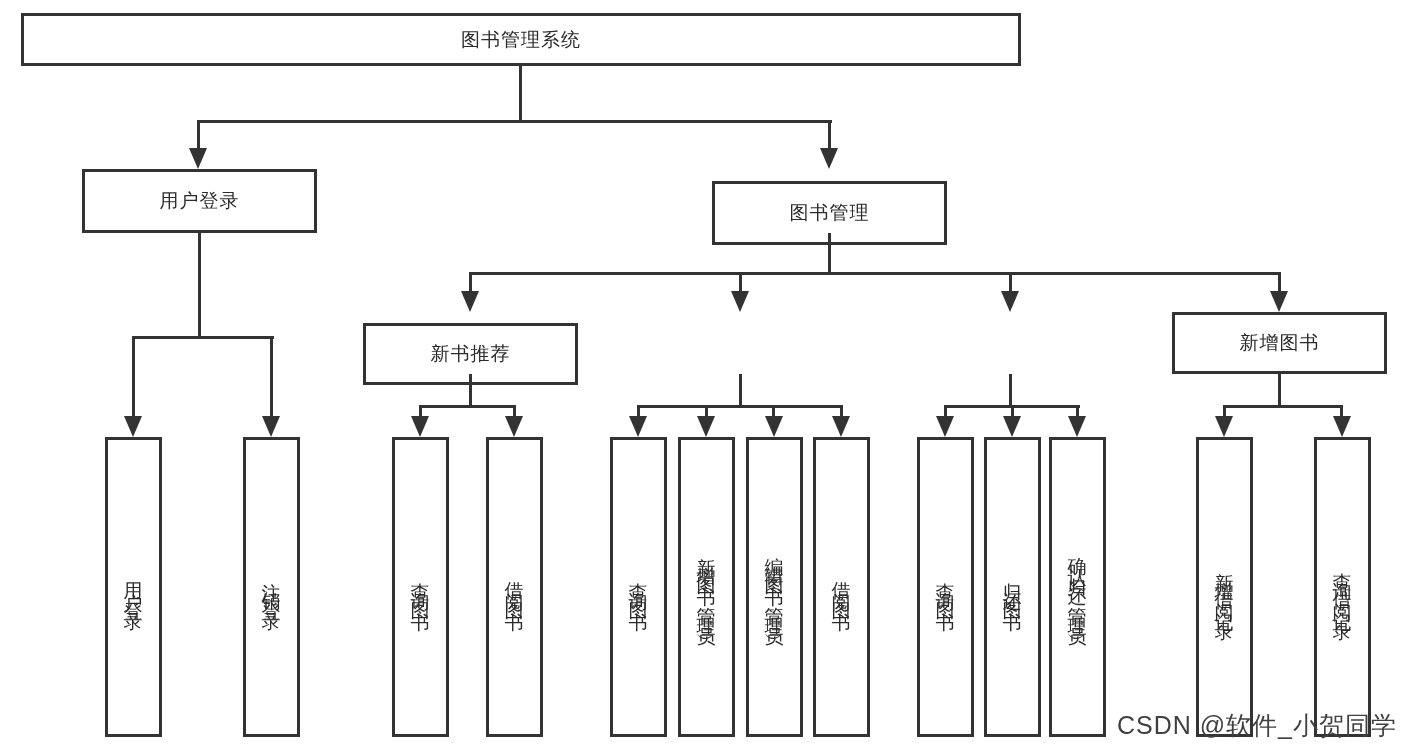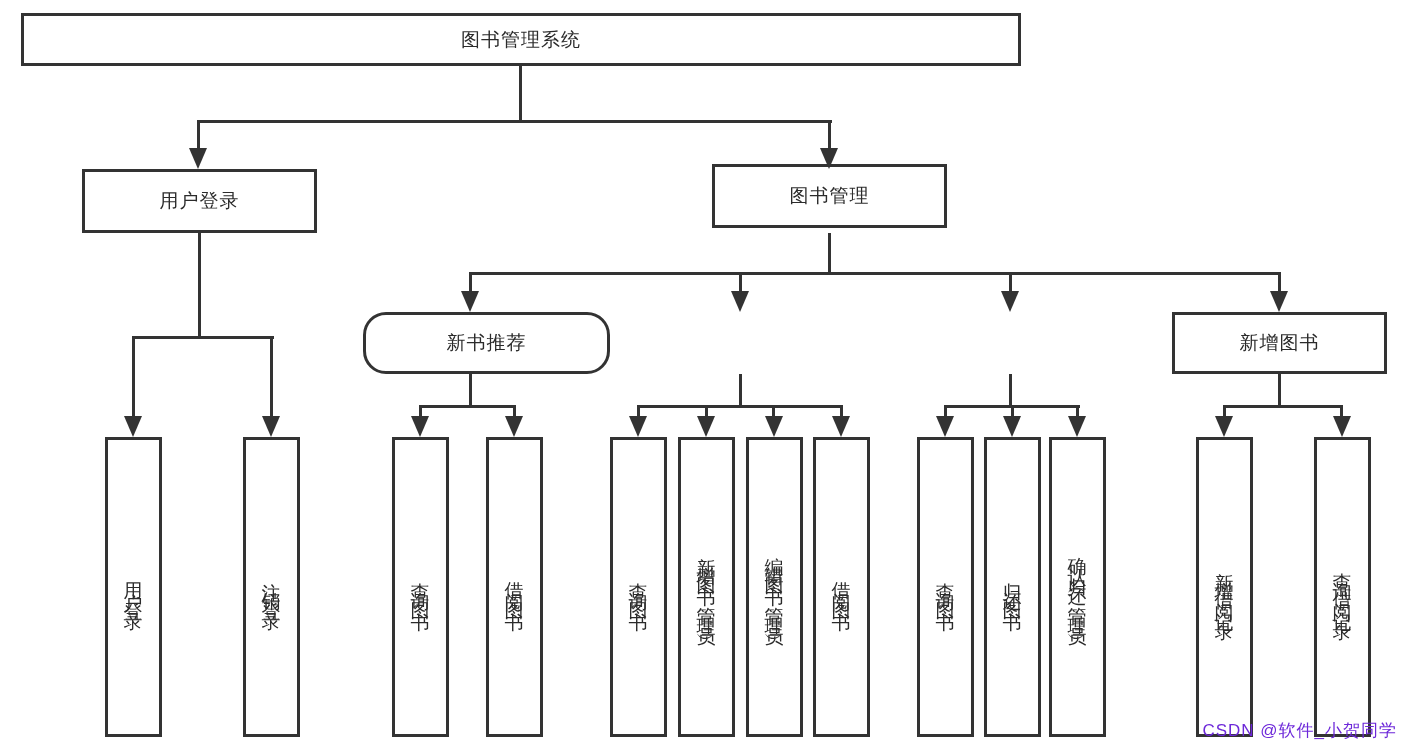--- a/index.html
+++ b/index.html
@@ -48,44 +48,44 @@
     width: 0;
     height: 0;
     border-left: 9px solid transparent;
     border-right: 9px solid transparent;
     border-top: 21px solid #333333;
   }
   .watermark {
     position: absolute;
     right: 8px;
     bottom: 5px;
-    color: #6d28d9;
-    font-size: 17px;
+    color: #404040;
+    font-size: 25px;
     letter-spacing: 1px;
     z-index: 5;
     white-space: nowrap;
   }
 </style>
 </head>
 <body>
 
 <div id="stage">
 
   <div class="box" style="left:21px; top:13px; width:1000px; height:53px;">
     <span>图书管理系统</span>
   </div>
 
   <div class="box" style="left:82px; top:169px; width:235px; height:64px;">
     <span>用户登录</span>
   </div>
-  <div class="box" style="left:712px; top:164px; width:235px; height:64px;">
+  <div class="box" style="left:712px; top:181px; width:235px; height:64px;">
     <span>图书管理</span>
   </div>
 
-  <div class="box" style="left:363px; top:312px; width:247px; height:62px;border-radius:23px;">
+  <div class="box" style="left:363px; top:323px; width:215px; height:62px;">
     <span>新书推荐</span>
   </div>
   <div class="box" style="left:1172px; top:312px; width:215px; height:62px;">
     <span>新增图书</span>
   </div>
 
   <div class="box leaf" style="left:105px; top:437px; width:57px; height:300px;">
     <span>用户登录</span>
   </div>
   <div class="box leaf" style="left:243px; top:437px; width:57px; height:300px;">

